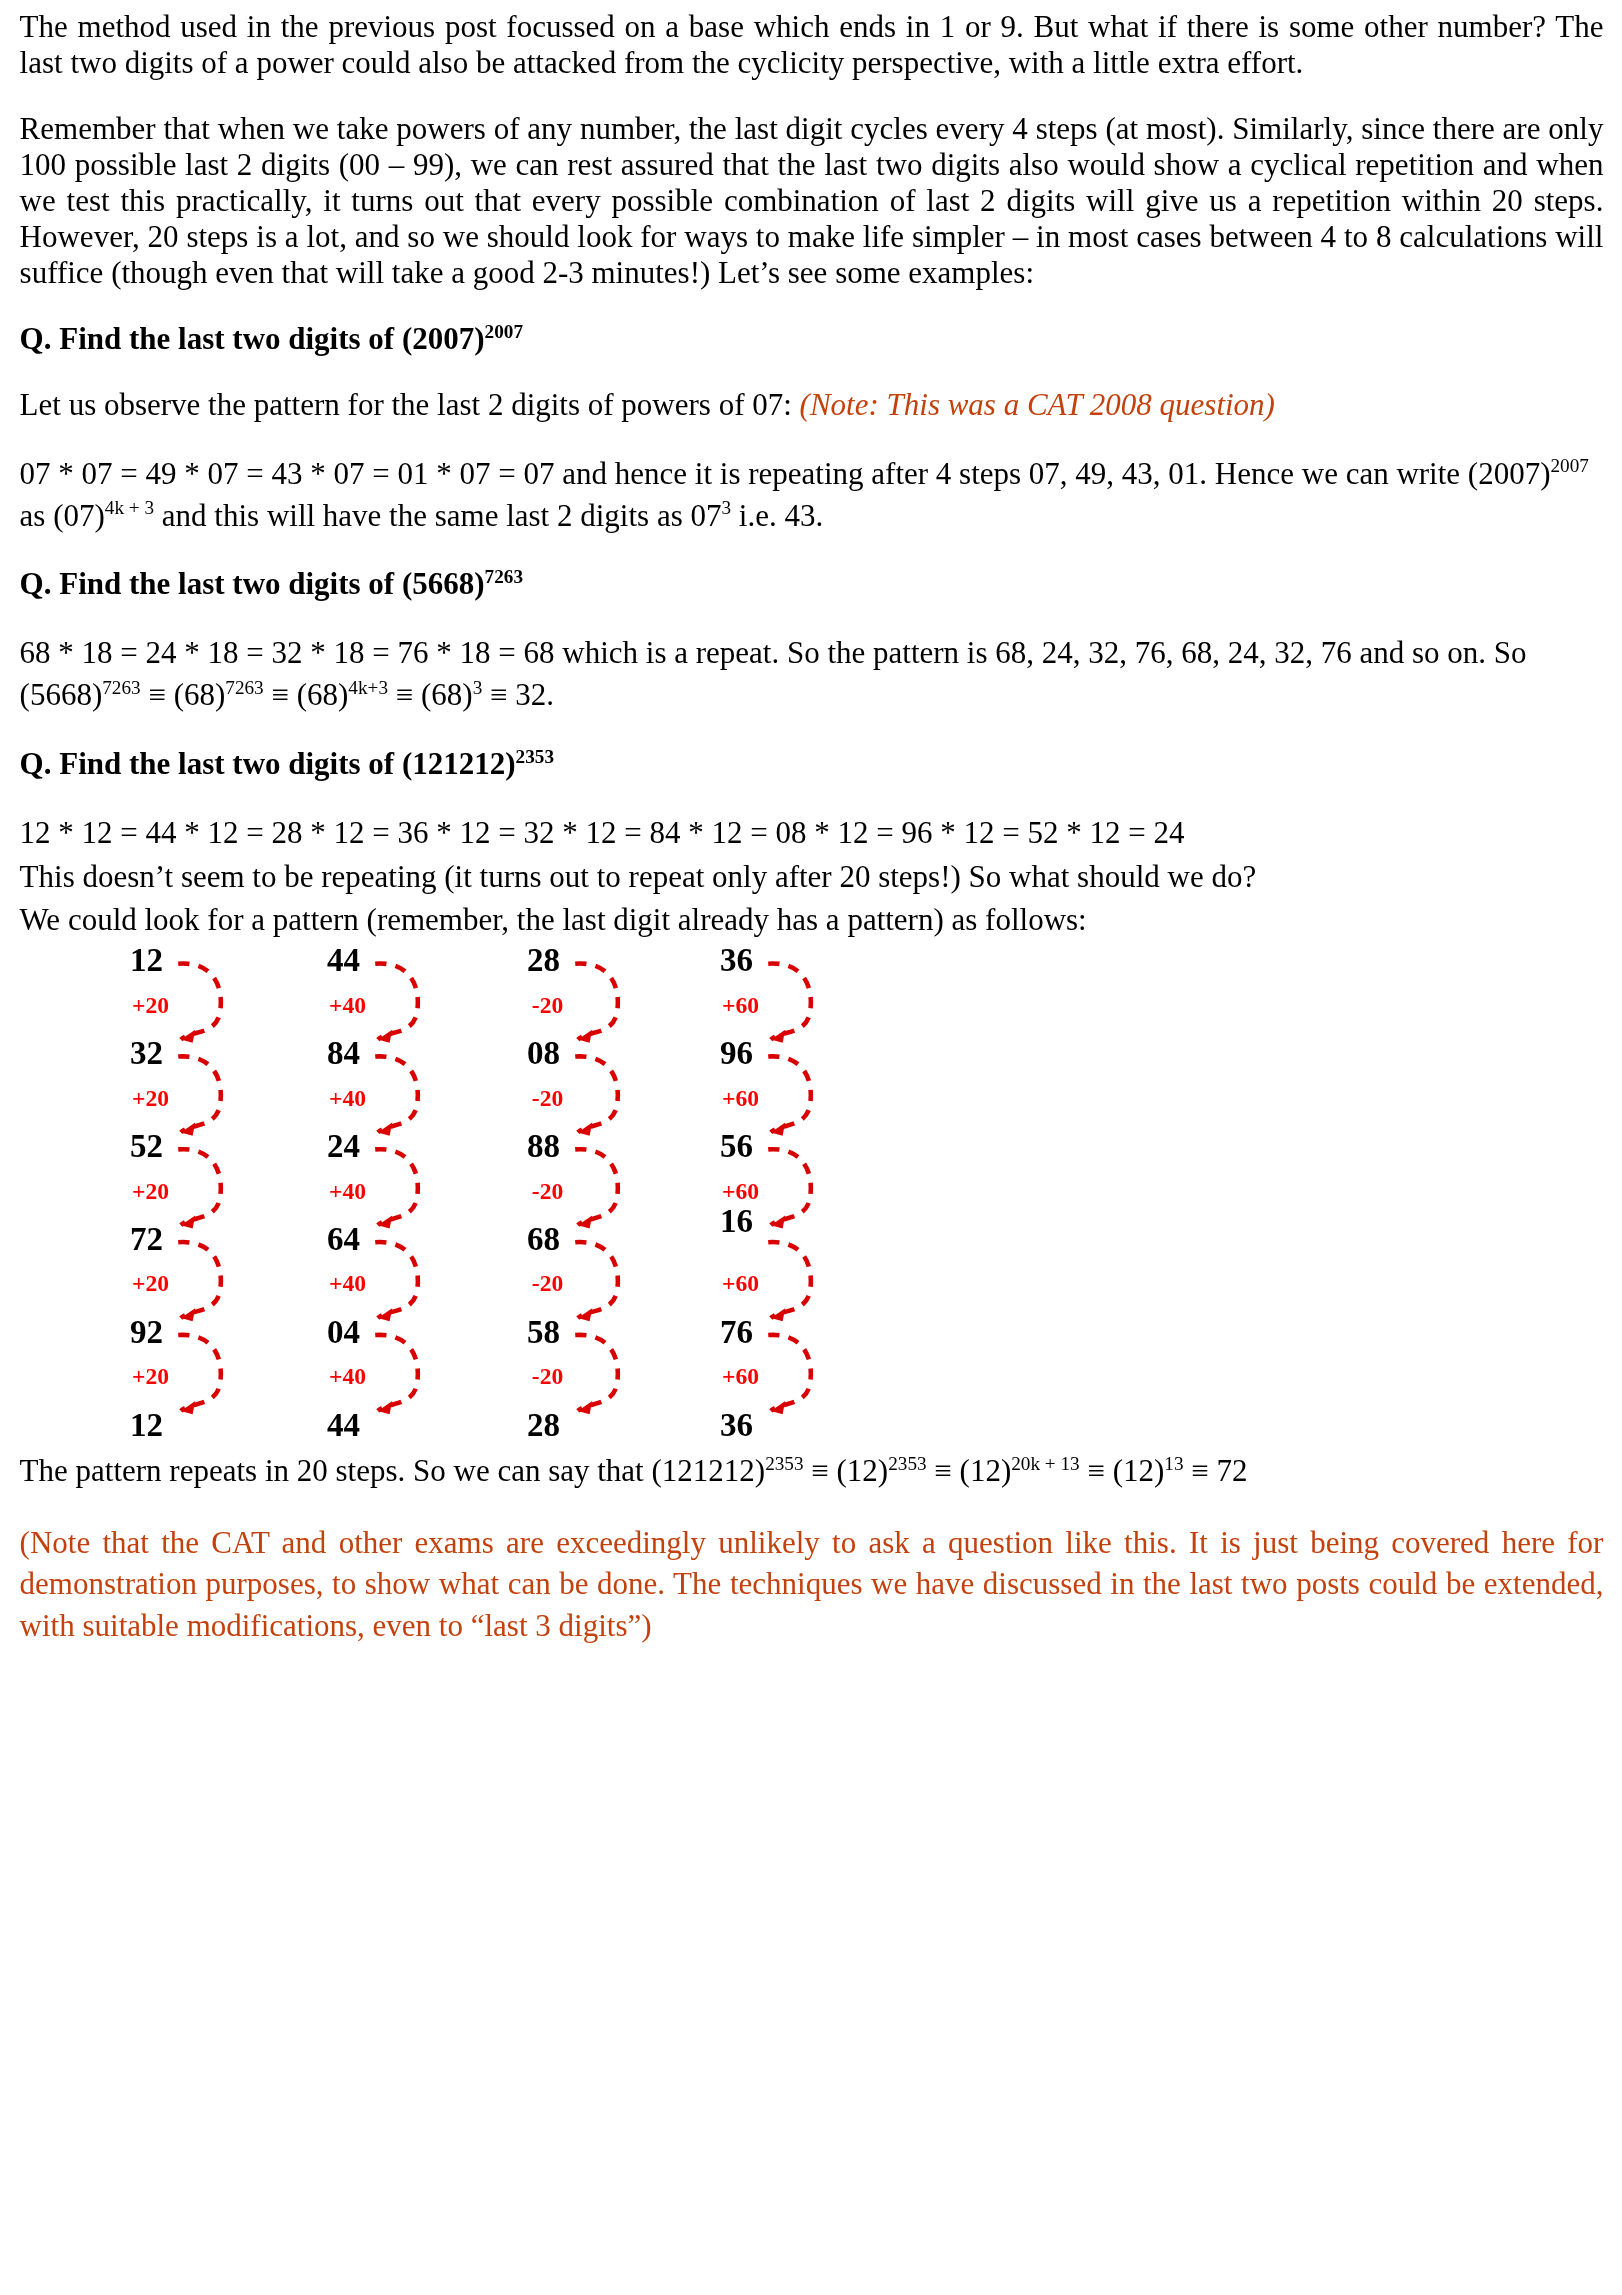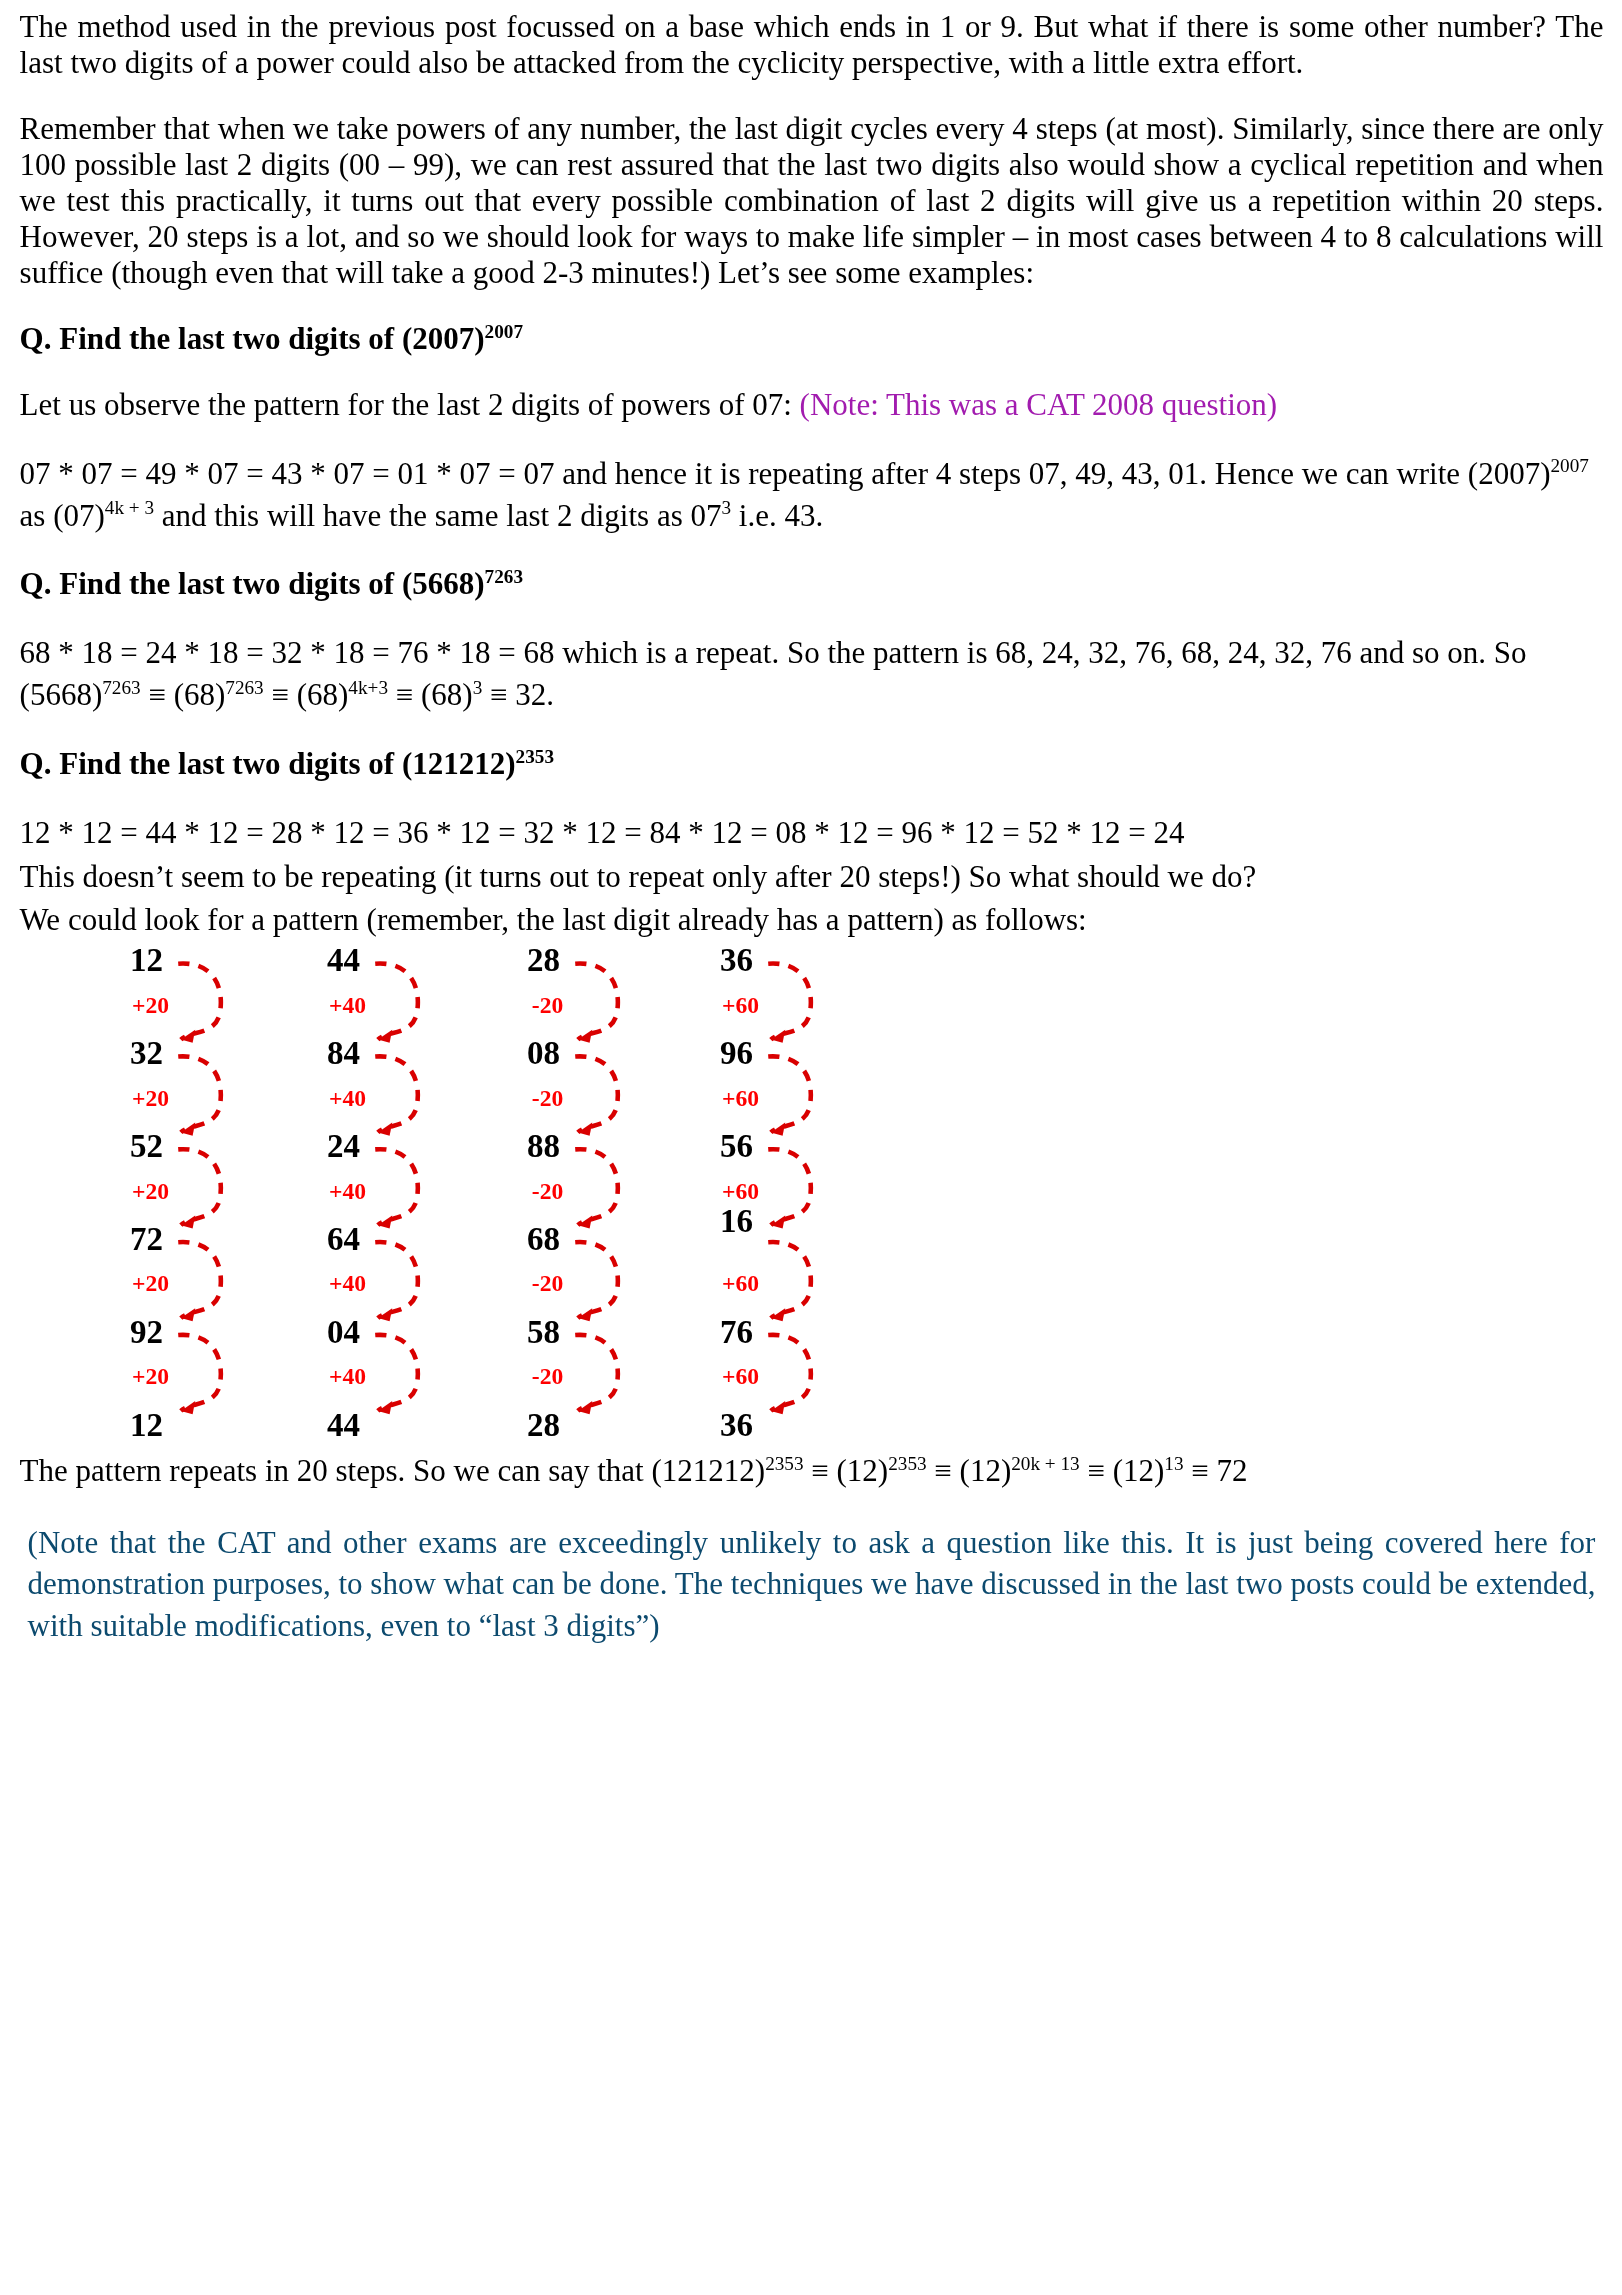--- a/index.html
+++ b/index.html
@@ -29,27 +29,27 @@
   }
   p.tight { margin-bottom: 6.5px; }
   p.qhead {
     font-size: 31px;
     line-height: 1.16;
     font-weight: bold;
     text-align: left;
     margin: 0 0 30px 0;
   }
   .b { font-weight: normal; }
-  .note { color: #a21caf; }
+  .note { color: #c2410c; font-style: italic; }
   .noteblock {
-    color: #0c4a6e;
+    color: #c2410c;
     font-size: 31px;
     line-height: 1.34;
     text-align: justify;
-    margin: 8px;
+    margin: 0;
   }
   sup {
     font-size: 0.62em;
     vertical-align: super;
     line-height: 0;
     margin-top: 43px;
   }
   .eqline {
     font-size: 31px;
     line-height: 1.35;

